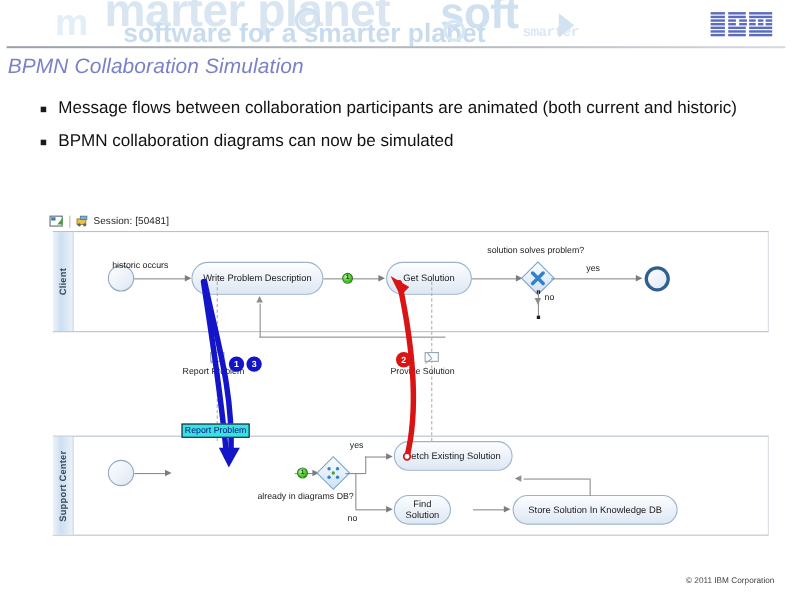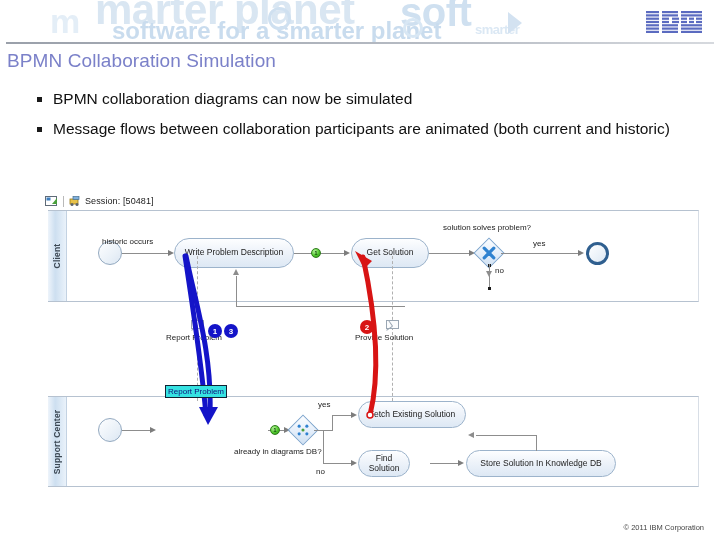--- a/index.html
+++ b/index.html
@@ -54,20 +54,21 @@
   }
   .wm-d {
     left: 50px; top: 2px;
     font-size: 34px;
     color: #e4eef7;
   }
   .wm-e {
     left: 475px; top: 22px;
     font-size: 13px;
     color: #dbe8f4;
+    font-family: Liberation Mono, monospace;
   }
   .wm-ring {
     position: absolute;
     border: 3px solid #cfe0f0;
     border-radius: 50%;
   }
   .wm-ring1 { left: 268px; top: 7px; width: 17px; height: 17px; }
   .wm-ring2 { left: 403px; top: 18px; width: 14px; height: 14px; border-color:#d8e7f4;}
   .wm-chev {
     position: absolute;
@@ -93,20 +94,21 @@
   }
 
   
   .slide-title {
     position: absolute;
     left: 7px; top: 50px;
     font-size: 19px;
     color: #7b81c9;
     letter-spacing: 0.1px;
     white-space: nowrap;
+    font-style: italic;
   }
   .bullets {
     position: absolute;
     left: 33px; top: 90px;
     width: 670px;
   }
   .bullet-row {
     position: relative;
     padding-left: 20px;
     margin-bottom: 11px;
@@ -399,25 +401,25 @@
   </svg>
 
   <div class="header-rule"></div>
 </div>
 
 <div class="slide-title">BPMN Collaboration Simulation</div>
 
 <div class="bullets">
   <div class="bullet-row">
     <span class="bullet-mark"></span>
-    <span>BPMN collaboration diagrams can now be simulated</span>
+    <span>Message flows between collaboration participants are animated (both current and historic)</span>
   </div>
   <div class="bullet-row">
     <span class="bullet-mark"></span>
-    <span>Message flows between collaboration participants are animated (both current and historic)</span>
+    <span>BPMN collaboration diagrams can now be simulated</span>
   </div>
 </div>
 
 <div class="diagram">
 
   <div class="session-bar">
     <svg class="sess-ico" viewBox="0 0 13 12">
       <rect x="0.5" y="1.5" width="11" height="9" fill="#ffffff" stroke="#5f6b78" stroke-width="1"></rect>
       <rect x="1.5" y="2.5" width="4" height="3" fill="#3f7fbf"></rect>
       <path d="M7 9 L12 3 L12 9 Z" fill="#4aa03c"></path>

